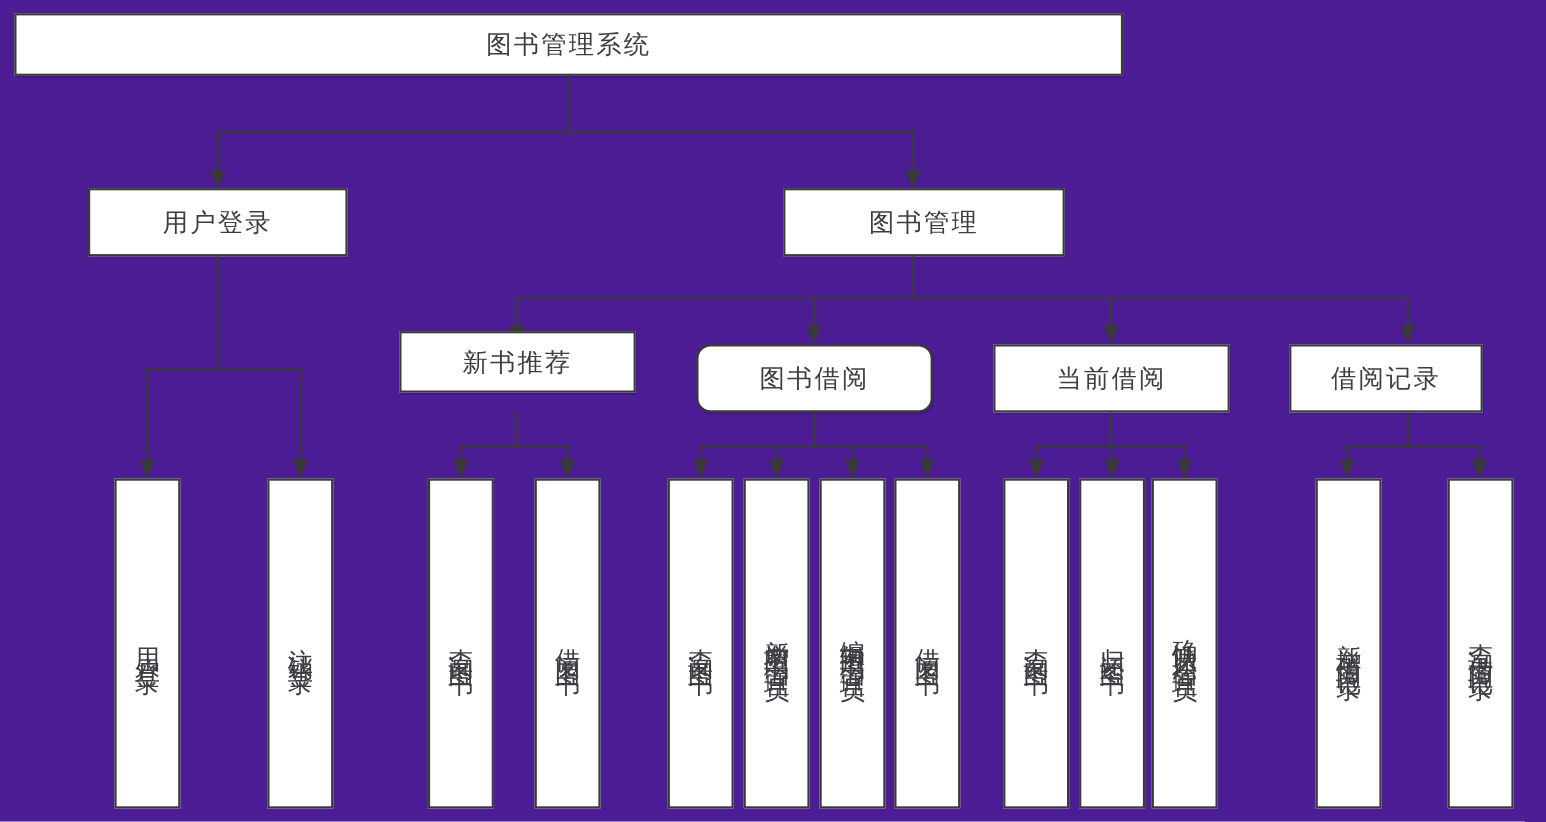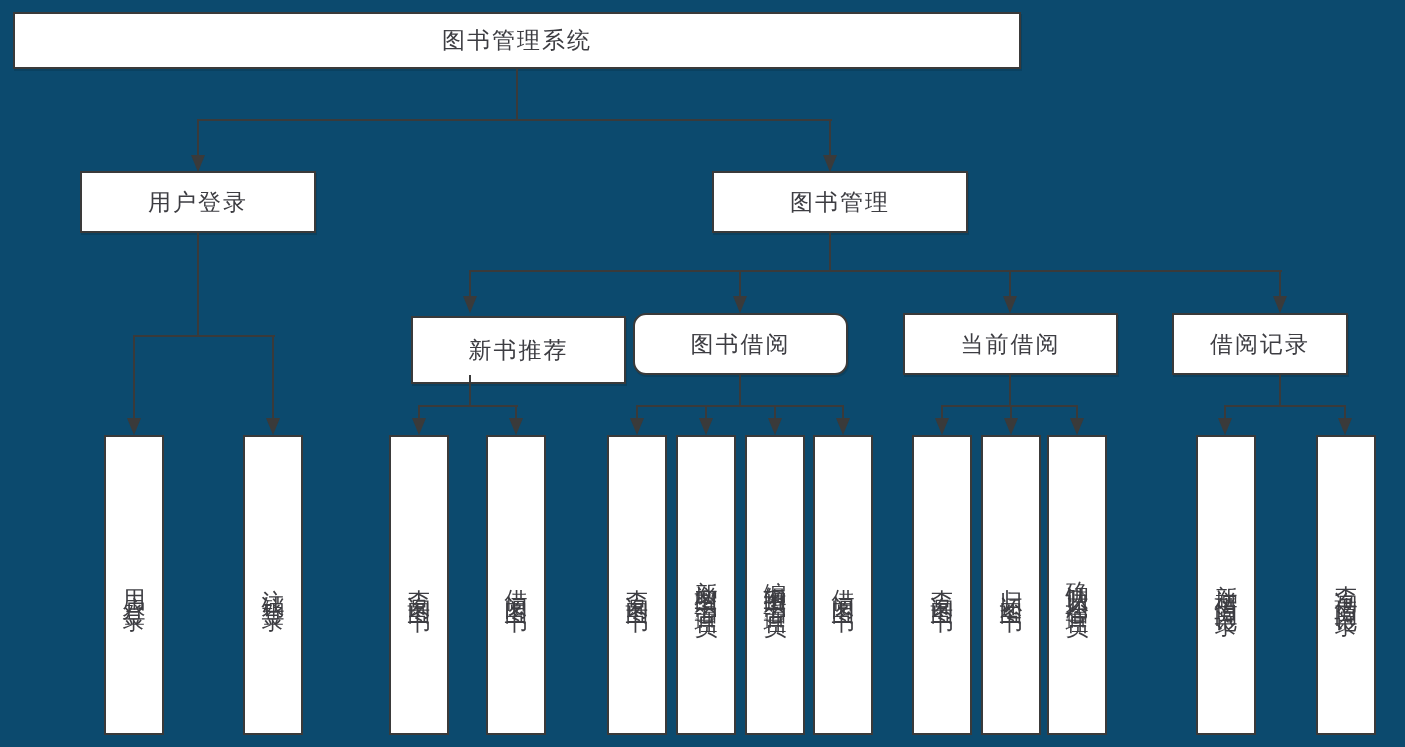--- a/index.html
+++ b/index.html
@@ -4,21 +4,21 @@
 <style>
   :root{
     --line:#3a3a3a;
     --text:#3d3d42;
     --box-bg:#ffffff;
     --wm:#9c9c9c;
   }
   html,body{margin:0;padding:0;background:#ffffff;}
   body{font-family:"Liberation Sans","DejaVu Sans",sans-serif;}
   #canvas{
-    position:relative;width:1405px;height:747px;background:#0c4a6e;overflow:hidden;
+    position:relative;width:1405px;height:747px;background:#4c1d95;overflow:hidden;
   }
   .hbox{
     position:absolute;box-sizing:border-box;background:var(--box-bg);
     border:2px solid var(--line);
     display:flex;align-items:center;justify-content:center;
     font-size:23px;color:var(--text);letter-spacing:2px;
     box-shadow:1px 2px 0 rgba(0,0,0,0.12);
   }
   .vbox{
     position:absolute;box-sizing:border-box;background:var(--box-bg);
@@ -73,21 +73,21 @@
   <div class="line" style="left:469px;top:270px;width:813px;height:2px;"></div>
   <div class="line" style="left:469px;top:270px;width:2px;height:27px;"></div>
   <div class="line" style="left:739px;top:270px;width:2px;height:27px;"></div>
   <div class="line" style="left:1009px;top:270px;width:2px;height:27px;"></div>
   <div class="line" style="left:1279px;top:270px;width:2px;height:27px;"></div>
   <div class="arrow" style="left:463px;top:296px;"></div>
   <div class="arrow" style="left:733px;top:296px;"></div>
   <div class="arrow" style="left:1003px;top:296px;"></div>
   <div class="arrow" style="left:1273px;top:296px;"></div>
 
-  <div class="hbox" style="left:363px;top:316px;width:215px;height:68px;margin-left:48px;">
+  <div class="hbox" style="left:363px;top:301px;width:215px;height:56px;">
     <span>新书推荐</span>
   </div>
   <div class="hbox" style="left:633px;top:313px;width:215px;height:62px;border-radius:13px;">
     <span>图书借阅</span>
   </div>
   <div class="hbox" style="left:903px;top:313px;width:215px;height:62px;">
     <span>当前借阅</span>
   </div>
   <div class="hbox" style="left:1172px;top:313px;width:176px;height:62px;">
     <span>借阅记录</span>

